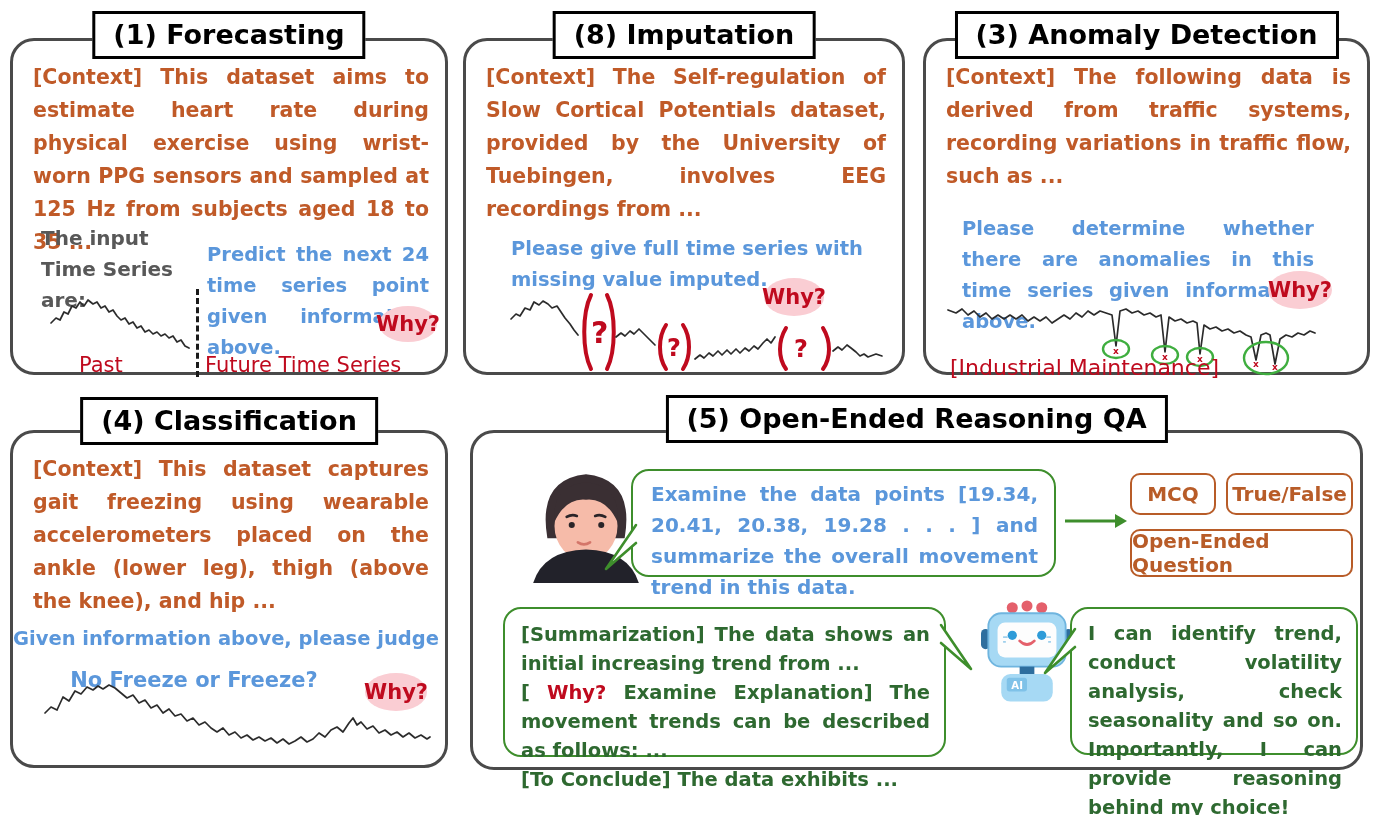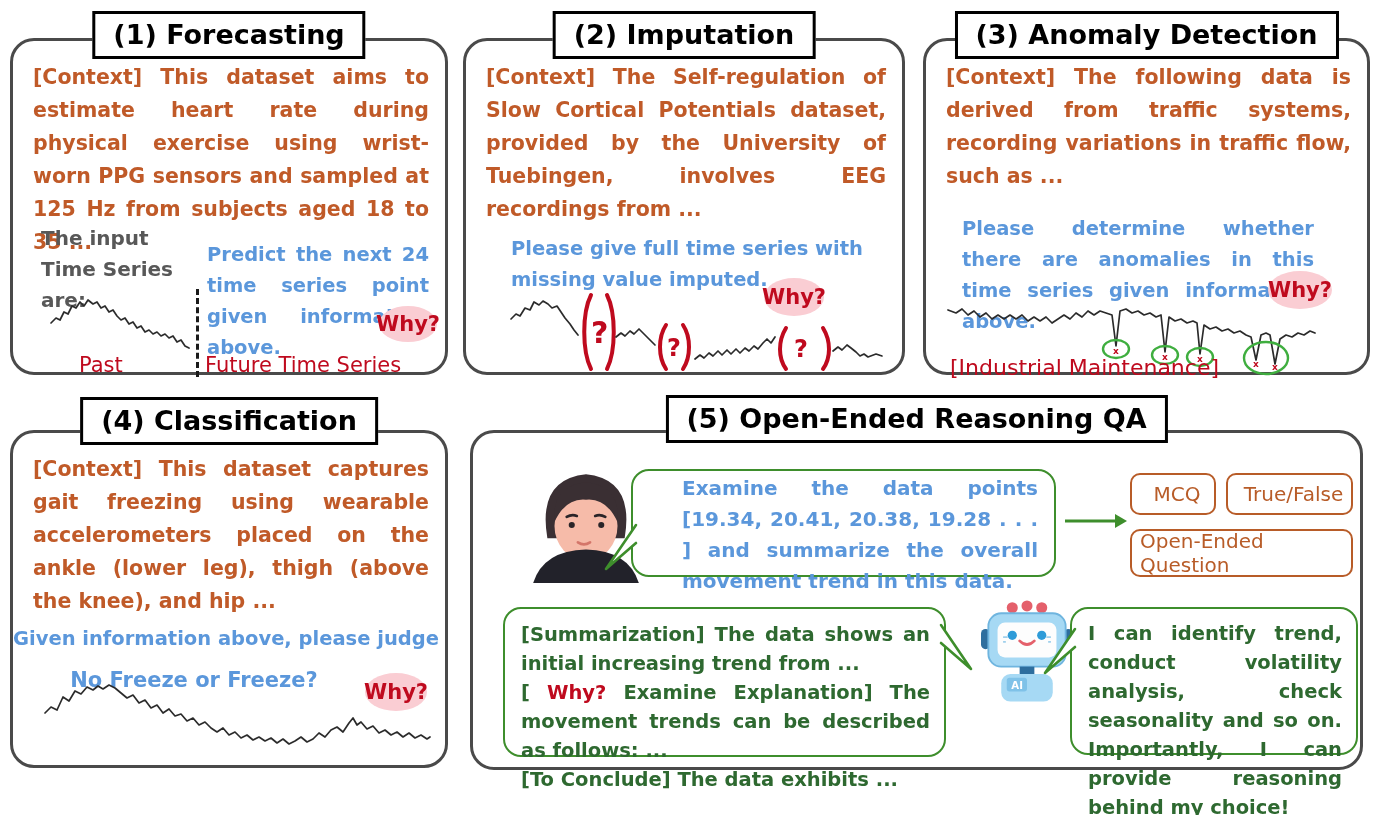--- a/index.html
+++ b/index.html
@@ -27,21 +27,21 @@
 
   .dash-line { position:absolute; border-left:3.5px dashed #1a1a1a; }
 
   .bubble { position:absolute; border:2.5px solid #3E8E2C; border-radius:18px; background:#fff; }
   .bubble .tail { position:absolute; }
   .green-text { color:#2E6930; font-weight:600; font-size:19.5px; line-height:29px; text-align:justify; }
   .green-text .glbl { font-weight:800; text-underline-offset:3px; }
   .green-text .gwhy { color:#BF0A1E; font-weight:800; }
 
   .opt-box { position:absolute; border:2.5px solid #B85C28; border-radius:10px; background:#fff;
-    display:flex; align-items:center; justify-content:center; color:#B85C28; font-weight:400; font-size:20px;padding-left:8px; }
+    display:flex; align-items:center; justify-content:center; color:#B85C28; font-weight:700; font-size:20px; }
 
   .avatar { position:absolute; }
 </style>
 </head>
 <body>
 
 <div id="canvas">
 
   <div class="panel" style="left:10px; top:38px; width:438px; height:337px;">
     <div class="title-box" style="top:-30px;">(1) Forecasting</div>
@@ -54,21 +54,21 @@
       <polyline points="2,30 7,25 11,27 15,19 19,21 23,13 27,15 31,9 35,13 39,7 44,11 48,9 52,15 56,13 60,19 64,17 68,23 72,27 76,25 80,31 84,29 88,35 92,33 96,39 100,37 104,41 108,39 112,43 116,41 120,45 124,43 128,49 132,47 136,53 140,55"></polyline>
     </svg>
     <div class="dash-line" style="left:183px; top:248px; height:88px;"></div>
 
     <div class="redlbl" style="position:absolute; left:66px; top:298px;">Past</div>
     <div class="redlbl" style="position:absolute; left:192px; top:298px;">Future Time Series</div>
     <div class="why" style="left:366px; top:265px; width:58px; height:36px;">Why?</div>
   </div>
 
   <div class="panel" style="left:463px; top:38px; width:442px; height:337px;">
-    <div class="title-box" style="top:-30px;">(2) Imputation</div>
+    <div class="title-box" style="top:-30px;">(8) Imputation</div>
     <p class="ctx"><span class="lbl">[Context]</span><span> The Self-regulation of Slow Cortical Potentials dataset, provided by the University of Tuebingen, involves EEG recordings from ...</span></p>
 
     <div class="blue" style="position:absolute; left:45px; top:192px; width:352px; text-align:justify;">Please give full time series with missing value imputed.</div>
     <div class="why" style="left:298px; top:237px; width:60px; height:38px;">Why?</div>
 
     <svg class="sketch" style="left:40px; top:250px;" width="378" height="82" viewBox="0 0 378 82">
       <polyline points="5,28 10,23 14,25 19,17 24,19 28,11 33,14 37,10 42,13 46,17 51,15 55,21 59,27 64,33 68,39 72,44"></polyline>
       <path d="M85,4 C76,22 76,60 85,78" fill="none" stroke="#BF0A1E" stroke-width="4" stroke-linecap="round"></path>
       <path d="M101,4 C110,22 110,60 101,78" fill="none" stroke="#BF0A1E" stroke-width="4" stroke-linecap="round"></path>
       <text x="85" y="52" font-size="30" font-weight="bold" fill="#BF0A1E">?</text>
@@ -131,21 +131,21 @@
       <path d="M41,55 Q46,52 51,54" stroke="#2A2428" stroke-width="2.6" fill="none" stroke-linecap="round"></path>
       <path d="M69,54 Q74,52 79,55" stroke="#2A2428" stroke-width="2.6" fill="none" stroke-linecap="round"></path>
       <path d="M52,80 Q58,84 64,80" stroke="#D4766A" stroke-width="2.6" fill="none" stroke-linecap="round"></path>
       <path d="M8,120 Q18,88 60,87 Q102,88 112,120 Z" fill="#22222A"></path>
     </svg>
 
     <div class="bubble" style="left:158px; top:36px; width:425px; height:108px;">
       <svg class="tail" style="left:-30px; top:52px;" width="36" height="48" viewBox="0 0 36 48">
         <path d="M33,2 L3,46 L33,20" fill="#fff" stroke="#3E8E2C" stroke-width="2.6" stroke-linejoin="round" stroke-linecap="round"></path>
       </svg>
-      <p class="blue" style="position:absolute; left:18px; right:16px; top:2px; text-align:justify; font-size:20px;margin-left:31px;">Examine the data points [19.34, 20.41, 20.38, 19.28 . . . ] and summarize the overall movement trend in this data.</p>
+      <p class="blue" style="position:absolute; left:18px; right:16px; top:8px; text-align:justify; font-size:20px;">Examine the data points [19.34, 20.41, 20.38, 19.28 . . . ] and summarize the overall movement trend in this data.</p>
     </div>
 
     <svg class="sketch" style="left:590px; top:78px;" width="66" height="20" viewBox="0 0 66 20">
       <line x1="2" y1="10" x2="52" y2="10" stroke="#3E8E2C" stroke-width="3"></line>
       <polygon points="52,3 64,10 52,17" fill="#3E8E2C"></polygon>
     </svg>
 
     <div class="opt-box" style="left:657px; top:40px; width:86px; height:42px;">MCQ</div>
     <div class="opt-box" style="left:753px; top:40px; width:127px; height:42px;">True/False</div>
     <div class="opt-box" style="left:657px; top:96px; width:223px; height:48px;">Open-Ended Question</div>

